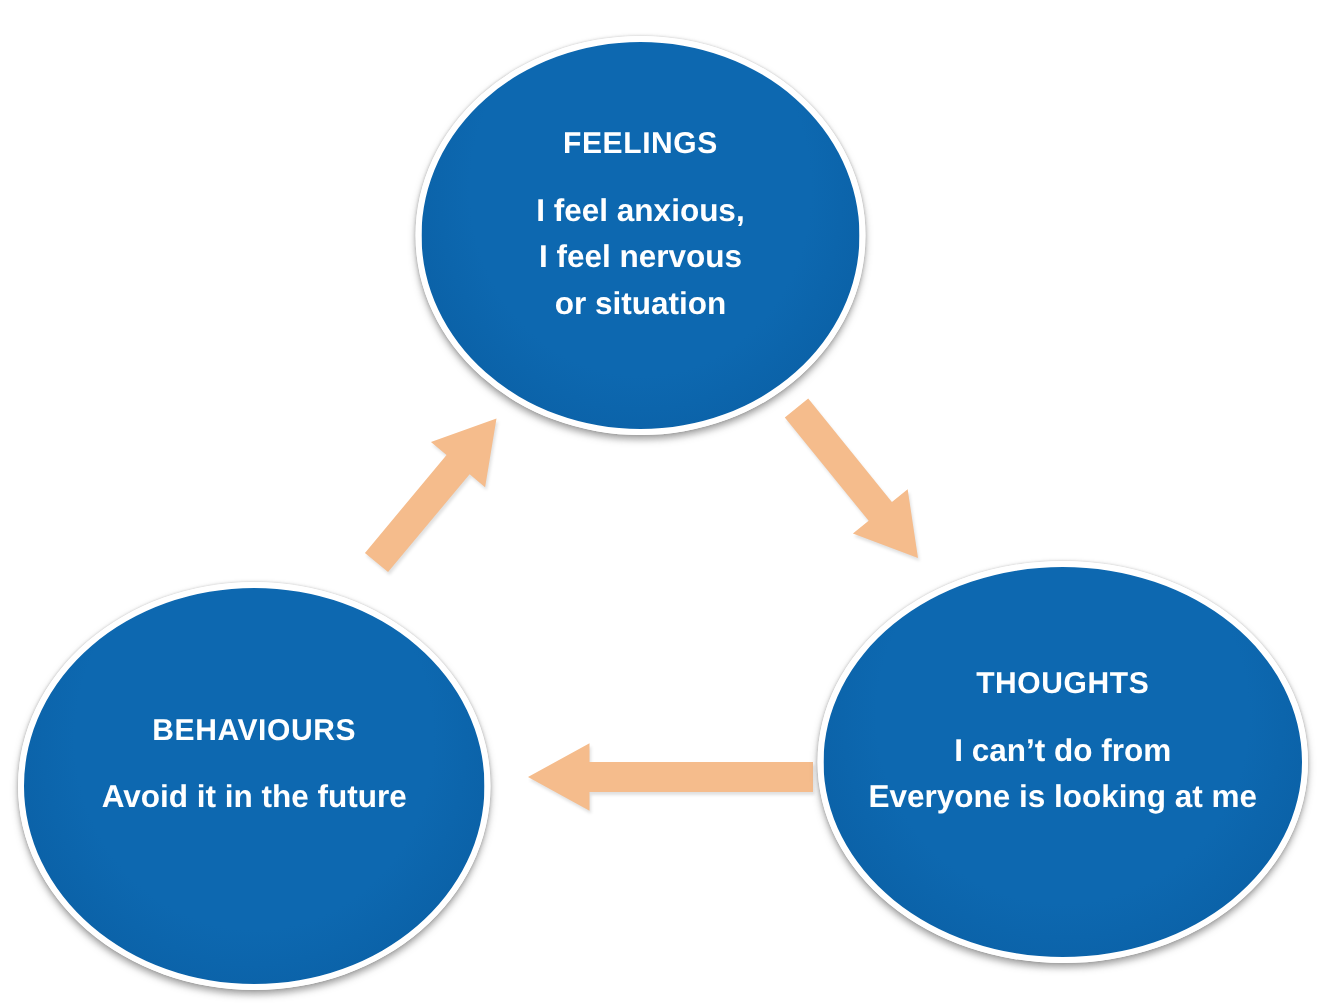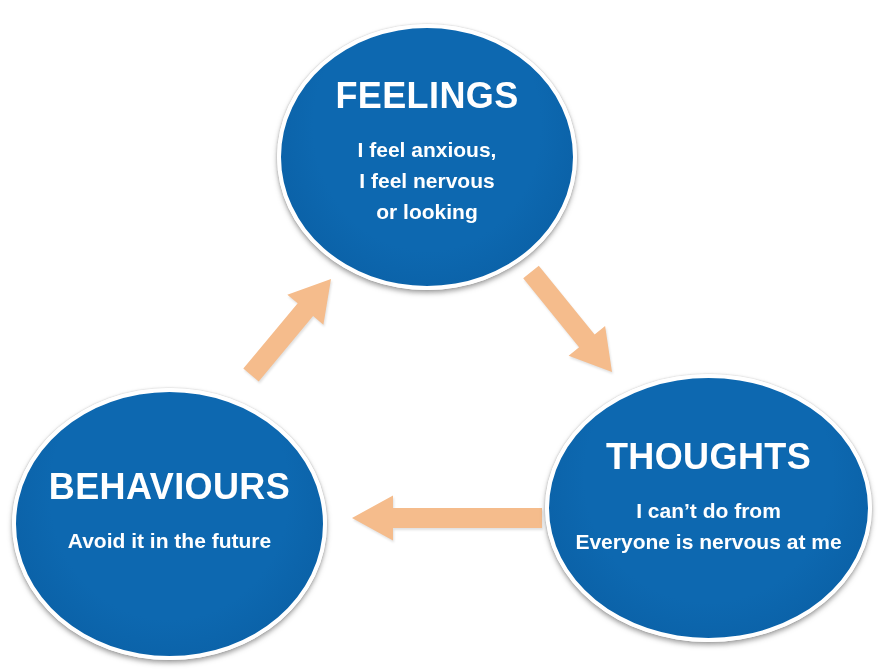--- a/index.html
+++ b/index.html
@@ -45,21 +45,21 @@
   }
   .circle-feelings   { left: 277px; top: 24px;  width: 300px; height: 266px; }
   .circle-thoughts   { left: 545px; top: 374px; width: 327px; height: 268px; }
   .circle-behaviours { left: 12px;  top: 388px; width: 315px; height: 272px; }
 
   .node-content { transform: translateY(-6px); }
   .circle-thoughts   .node-content { transform: translateY(-12px); }
   .circle-behaviours .node-content { transform: translateY(-13px); }
 
   .node-title {
-    font-size: 36px;
+    font-size: 20px;
     font-weight: 700;
     letter-spacing: 0.4px;
     margin-bottom: 17px;
   }
   .node-line {
     font-size: 21px;
     font-weight: 600;
     line-height: 31px;
     white-space: nowrap;
   }
@@ -74,31 +74,31 @@
     <polygon id="arrow-1" points="542,508 393,508 393,495.5 352,518 393,540.5 393,528 542,528"></polygon>
     <polygon id="arrow-2" points="258.7,381.4 313.1,316.1 323.4,324.8 331,279 287.3,294.7 297.7,303.3 243.3,368.6"></polygon>
   </svg>
 
   <div class="circle circle-feelings">
     <div class="node-content">
       <div class="node-title">FEELINGS</div>
       <div class="node-body">
         <div class="node-line">I feel anxious,</div>
         <div class="node-line">I feel nervous</div>
-        <div class="node-line">or looking</div>
+        <div class="node-line">or situation</div>
       </div>
     </div>
   </div>
 
   <div class="circle circle-thoughts">
     <div class="node-content">
       <div class="node-title">THOUGHTS</div>
       <div class="node-body">
         <div class="node-line">I can’t do from</div>
-        <div class="node-line">Everyone is nervous at me</div>
+        <div class="node-line">Everyone is looking at me</div>
       </div>
     </div>
   </div>
 
   <div class="circle circle-behaviours">
     <div class="node-content">
       <div class="node-title">BEHAVIOURS</div>
       <div class="node-body">
         <div class="node-line">Avoid it in the future</div>
       </div>

